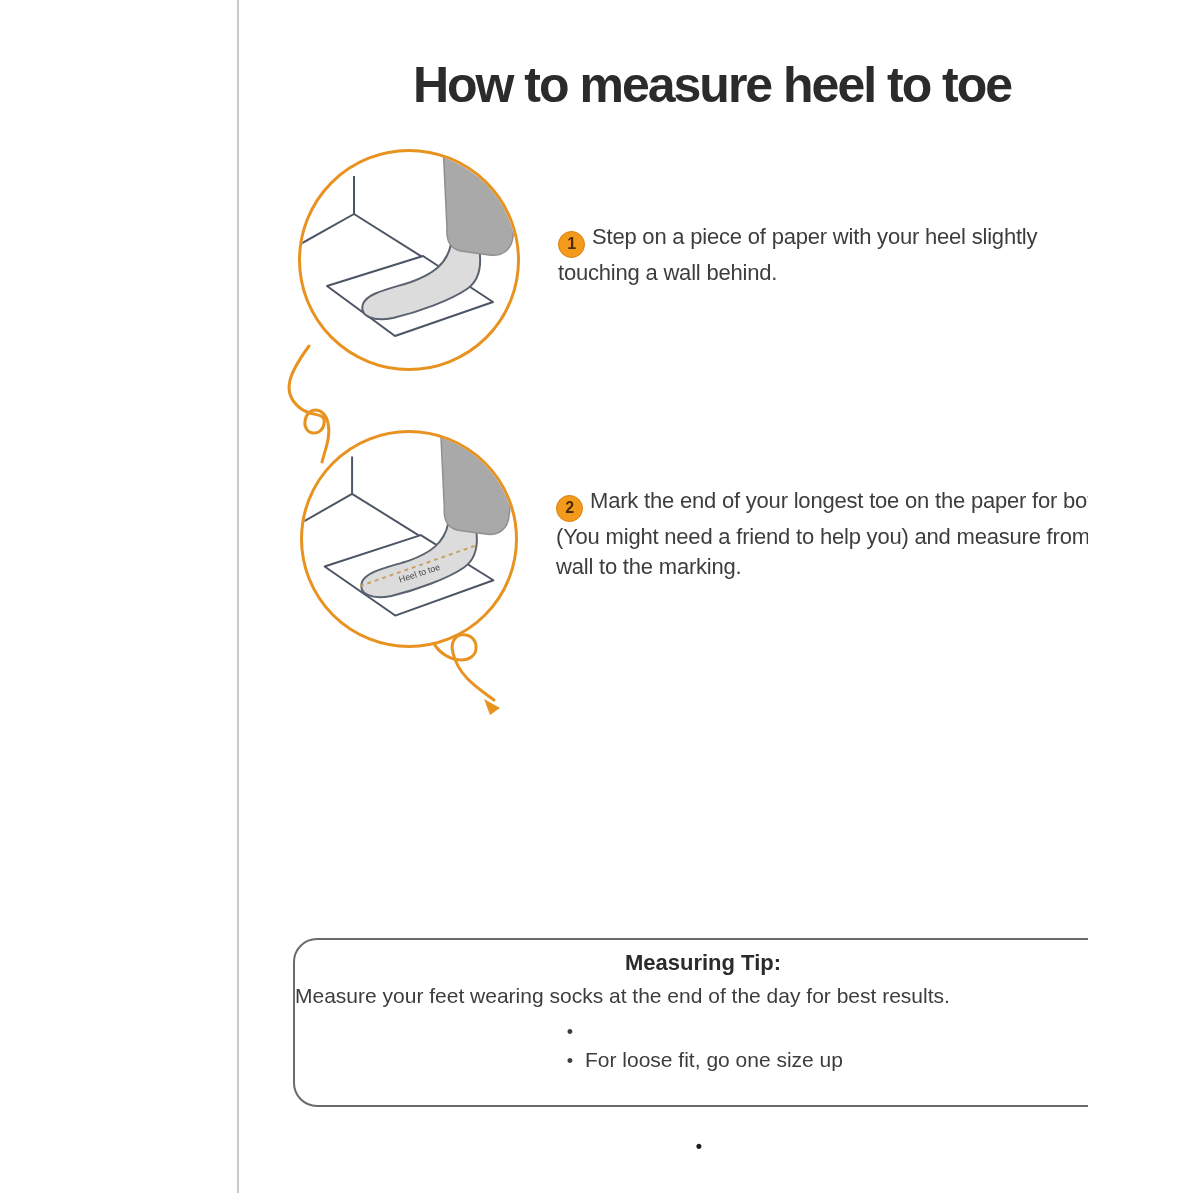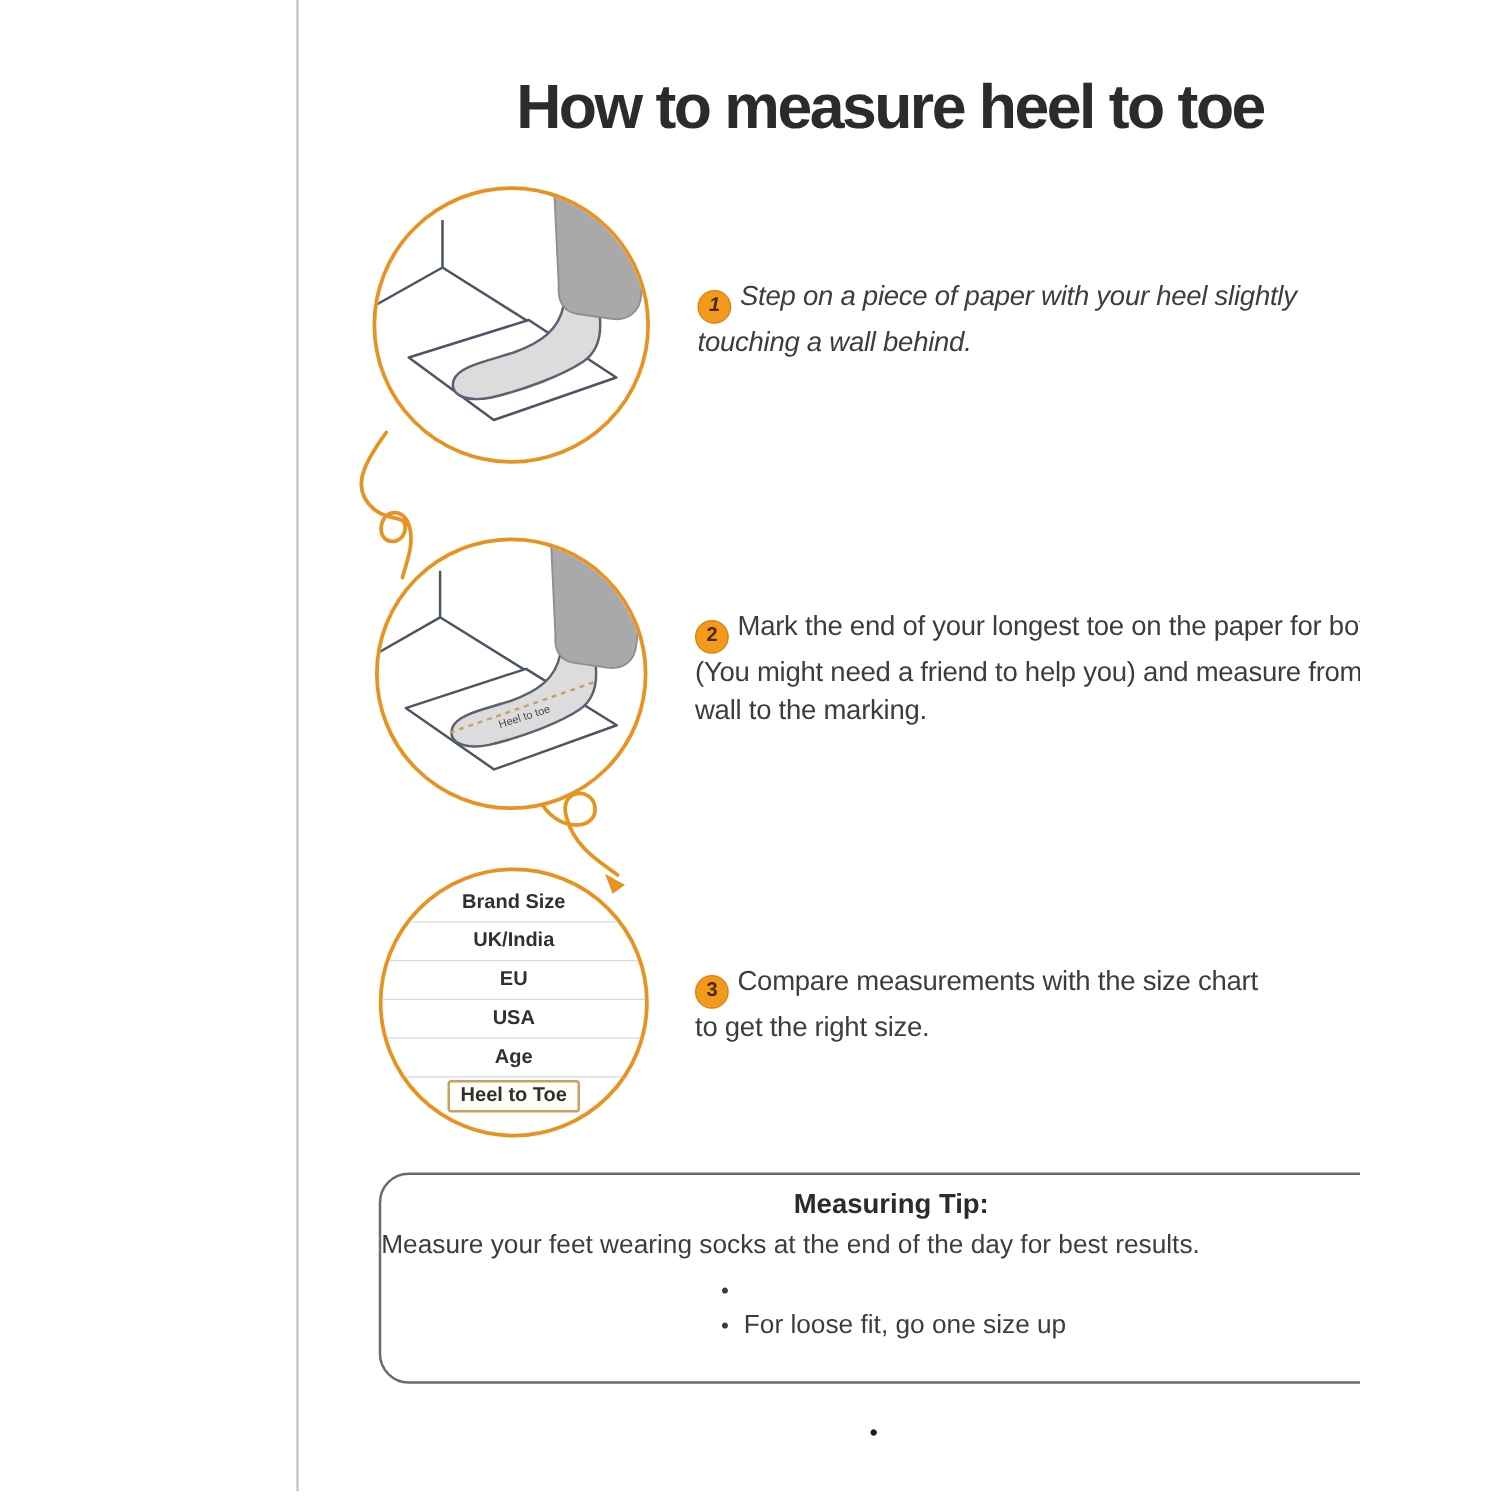--- a/index.html
+++ b/index.html
@@ -42,34 +42,34 @@
   .boxed-label {
     display:inline-block; border:2px solid #C9A063; border-radius:3px;
     padding:0 8px; line-height:22px; background:#fffdf8;
   }
 
   
   .step {
     position:absolute; font-size:22px; line-height:30px; color:#3d3d3d;
     letter-spacing:-0.2px; z-index:1;
   }
-  .step-1 { left:446px; top:222px; width:505px;font-style:italic; }
+  .step-1 { left:446px; top:222px; width:505px; }
   .step-2 { left:444px; top:486px; width:600px; }
   .step-3 { left:444px; top:770px; width:470px; }
   .badge {
     display:inline-flex; align-items:center; justify-content:center;
     width:27px; height:27px; border-radius:50%;
     background:#F39A1D; border:1px solid #d97f0b;
     color:#4a2b05; font-size:16px; font-weight:bold;
     vertical-align:-5px; margin-right:7px;
   }
 
   
   .tip-box {
-    position:absolute; left:191px; top:938px; width:820px; height:169px;
+    position:absolute; left:181px; top:938px; width:820px; height:169px;
     border:2px solid #6b6b6b; border-radius:24px; background:#ffffff;
     padding-top:10px; z-index:1;
   }
   .tip-title { text-align:center; font-size:22px; font-weight:bold; color:#2b2b2b; margin-bottom:8px; }
   .tip-line1 { text-align:left; font-size:21px; color:#3d3d3d; margin-bottom:10px; }
   .tip-sub { margin-left:260px; font-size:21px; color:#3d3d3d; }
   .tip-line2 { margin-bottom:2px; }
   .tip-li { display:flex; align-items:baseline; line-height:28px; }
   .tip-li .dot { width:30px; text-align:center; font-size:18px; }
 
@@ -113,54 +113,29 @@
       <line x1="50" y1="62" x2="-6" y2="94" stroke="#4b5563" stroke-width="2"></line>
       <line x1="50" y1="62" x2="140" y2="118" stroke="#4b5563" stroke-width="2"></line>
       <path d="M22,136 L120,104 L194,150 L94,186 Z" fill="#ffffff" stroke="#4b5563" stroke-width="2" stroke-linejoin="round"></path>
       <path d="M148,92 C144,112 130,122 108,130 C86,137 64,141 60,152 C56,164 70,170 90,166 C116,160 148,148 164,137 C174,130 178,118 177,104 L176,86 C168,95 156,96 148,92 Z" fill="#dcdcdc" stroke="#5a6270" stroke-width="2"></path>
       <path d="M140,-8 L222,-8 L210,84 C209,98 199,105 186,103 L158,99 C148,97 143,89 144,77 Z" fill="#a9a9a9" stroke="#8f8f8f" stroke-width="1.5"></path>
       <line x1="58" y1="156" x2="178" y2="114" stroke="#C9A063" stroke-width="2" stroke-dasharray="4 4"></line>
       <text x="96" y="146" font-size="9" fill="#4a4a4a" transform="rotate(-18 118 140)">Heel to toe</text>
     </svg>
   </div>
 
-  <div class="illus-circle c3">
-    <div class="chart-rows">
-      <div class="chart-row first">
-          <span>Brand Size</span>
-        </div>
-      <div class="chart-row">
-          <span>UK/India</span>
-        </div>
-      <div class="chart-row">
-          <span>EU</span>
-        </div>
-      <div class="chart-row">
-          <span>USA</span>
-        </div>
-      <div class="chart-row">
-          <span>Age</span>
-        </div>
-      <div class="chart-row">
-          <span class="boxed-label">Heel to Toe</span>
-        </div>
-    </div>
-  </div>
 
   <div class="step step-1">
     <span class="badge">1</span><span>Step on a piece of paper with your heel slightly touching a wall behind.</span>
   </div>
 
   <div class="step step-2">
     <span class="badge">2</span><span>Mark the end of your longest toe on the paper for both feet (You might need a friend to help you) and measure from the wall to the marking.</span>
   </div>
 
-  <div class="step step-3">
-    <span class="badge">3</span><span>Compare measurements with the size chart to get the right size.</span>
-  </div>
 
   <div class="tip-box">
     <div class="tip-title">Measuring Tip:</div>
     <div class="tip-line1">Measure your feet wearing socks at the end of the day for best results.</div>
     <div class="tip-sub">
       <div class="tip-li">
         <span class="dot">•</span>
       </div>
       <div class="tip-li">
         <span class="dot">•</span>

